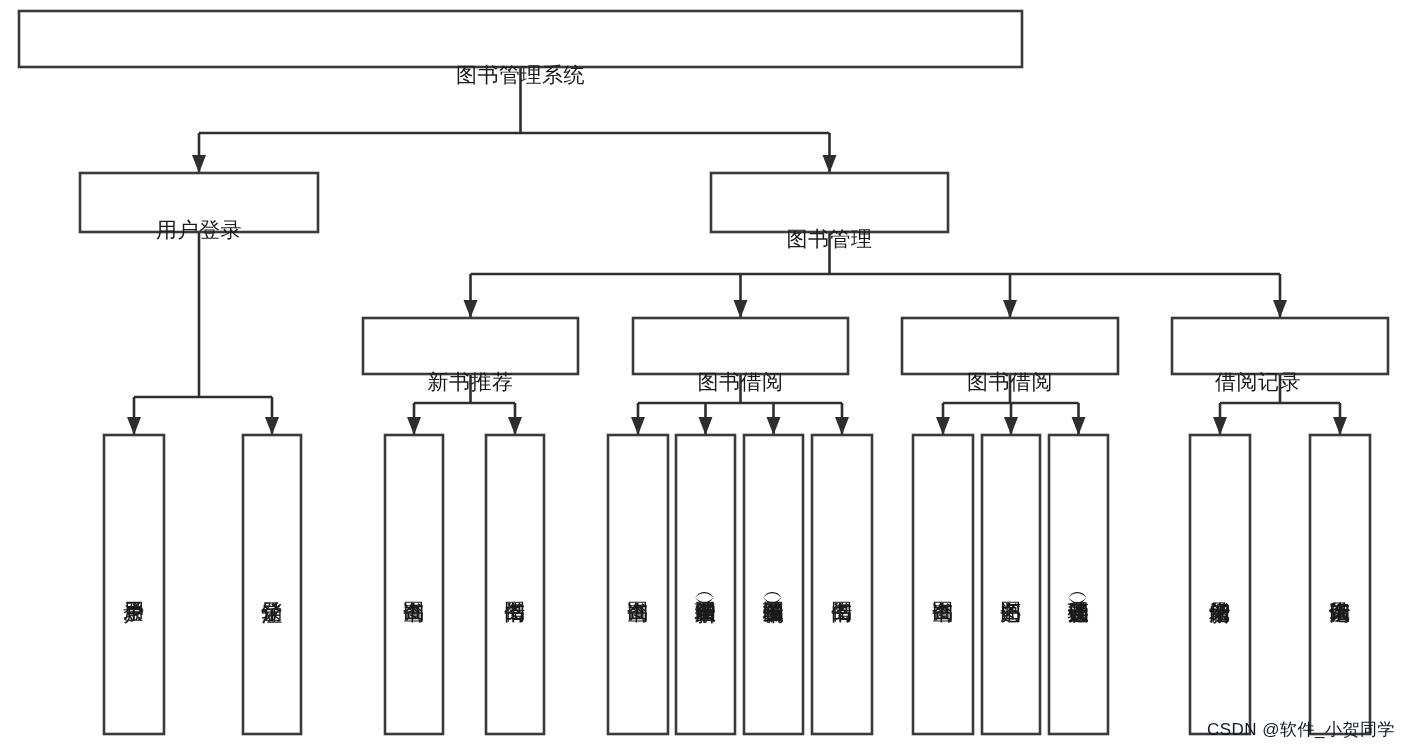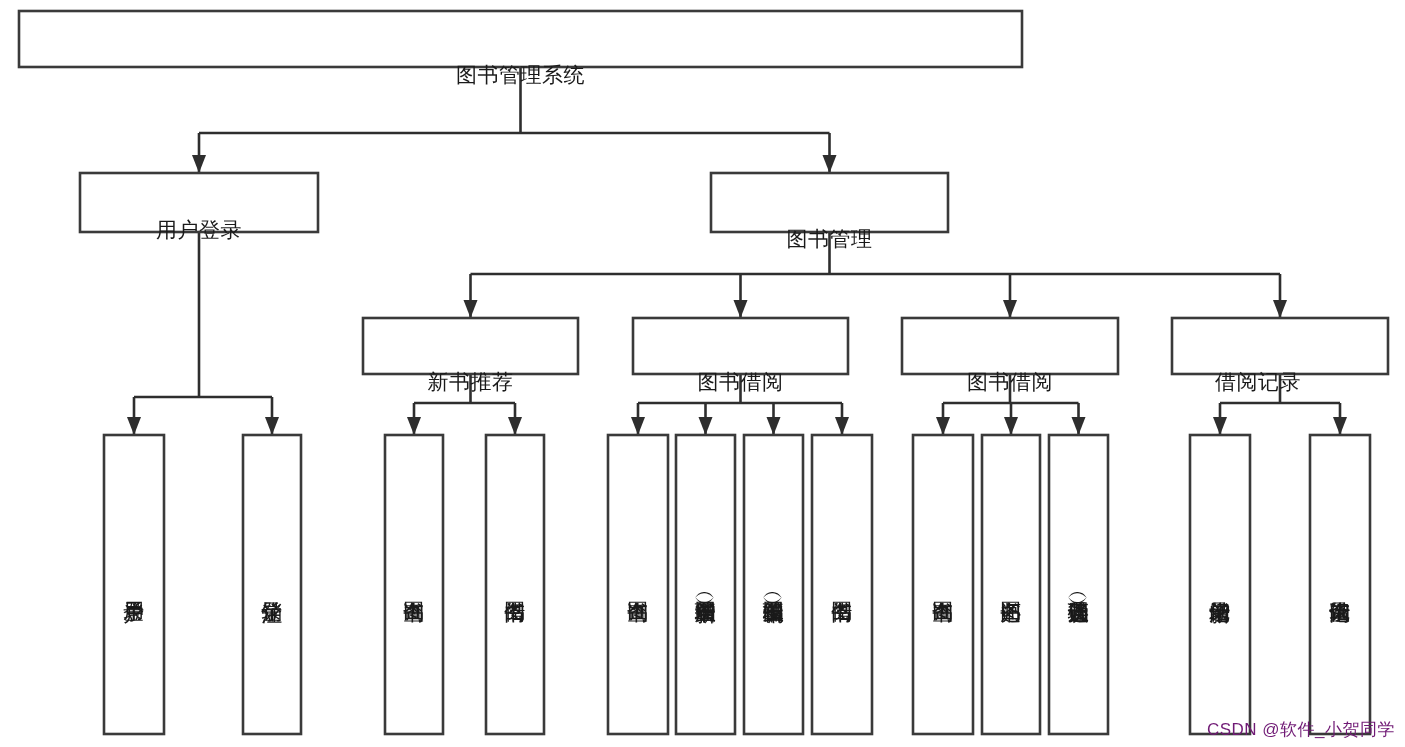--- a/index.html
+++ b/index.html
@@ -64,21 +64,21 @@
     line-height: 1.12;
     writing-mode: vertical-rl;
     text-orientation: upright;
     white-space: nowrap;
     pointer-events: none;
   }
   .watermark {
     position: absolute;
     right: 10px;
     bottom: 6px;
-    color: #701a75;
+    color: #0f172a;
     font-size: 17px;
     letter-spacing: 0.5px;
     white-space: nowrap;
     pointer-events: none;
   }
 </style>
 </head>
 <body>
 
 <div id="diagram-root">

